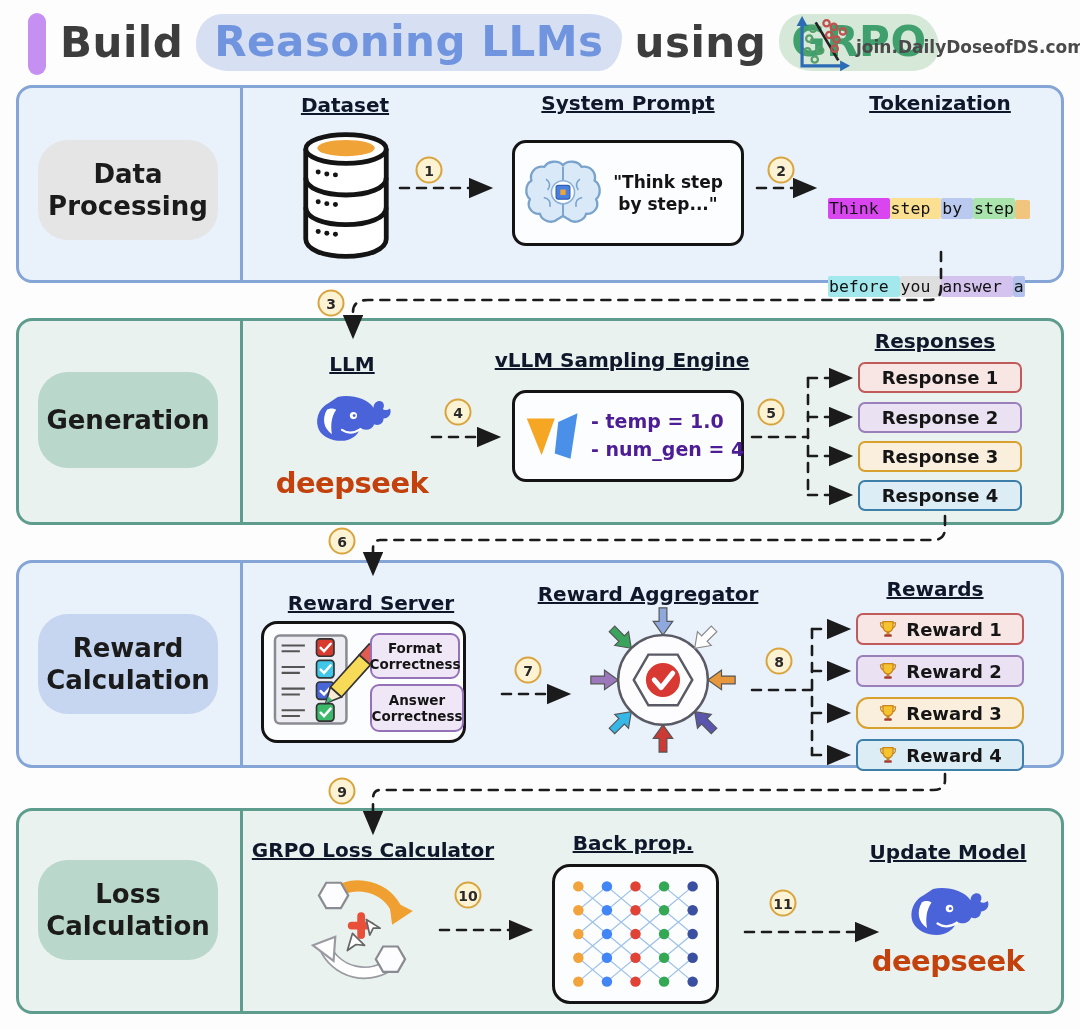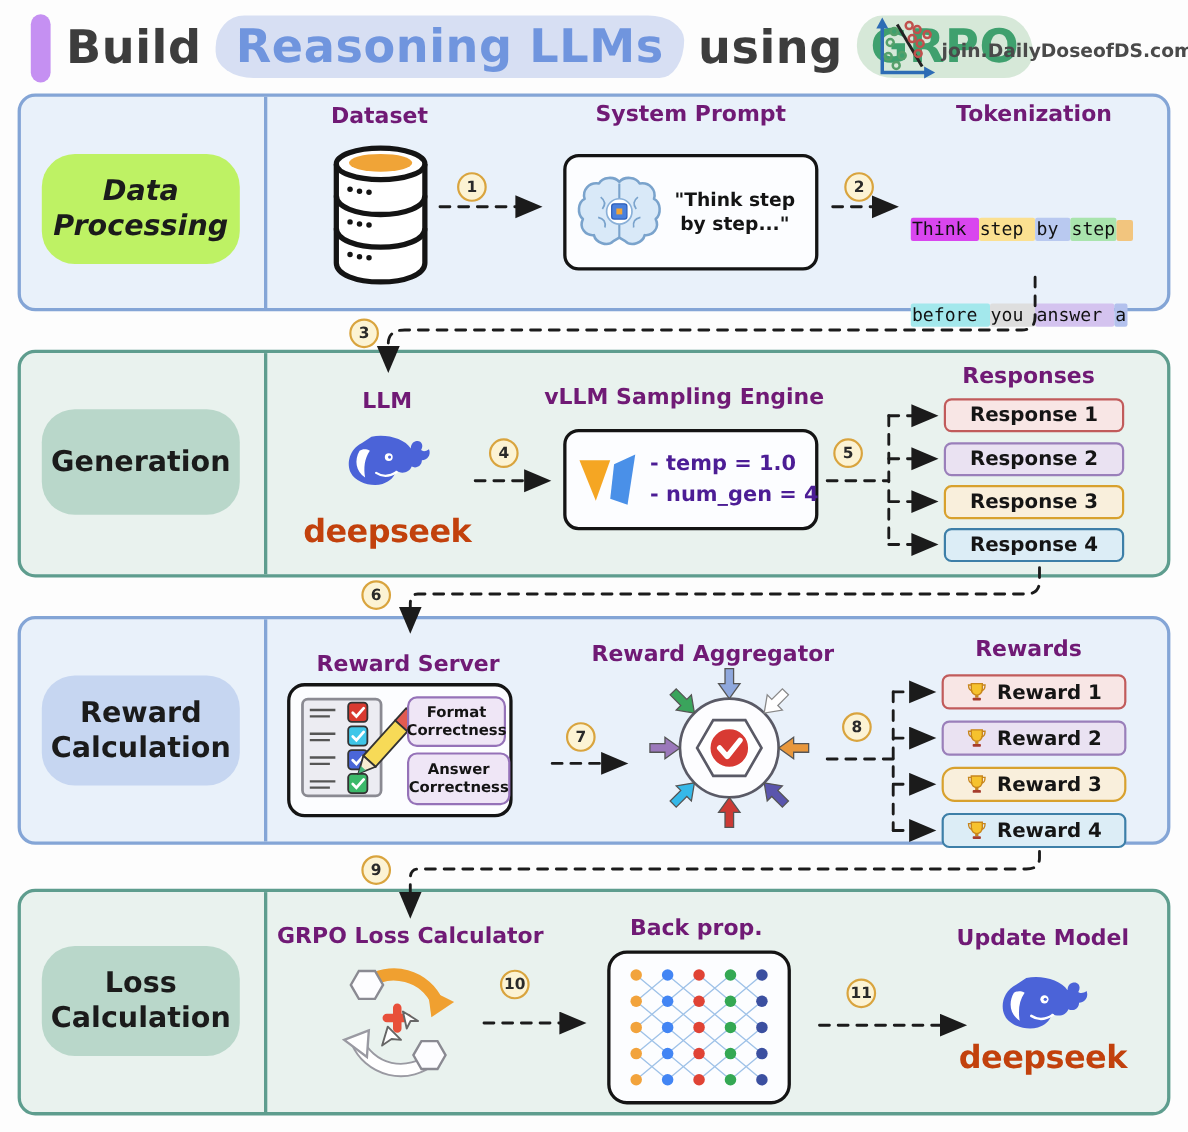--- a/index.html
+++ b/index.html
@@ -9,21 +9,21 @@
   .hdr-bar{position:absolute;left:28px;top:13px;width:18px;height:62px;border-radius:9px;background:#c590f2;}
   .hdr-title{position:absolute;left:60px;top:14px;display:flex;align-items:center;gap:13px;font-size:42px;font-weight:800;color:#3d3d3d;letter-spacing:.5px;}
   .hl-blue{background:#d7dff3;color:#7095de;padding:3px 18px 5px;border-radius:30px 38px 26px 40px/34px 26px 40px 28px;}
   .hl-green{background:#d6e8d8;color:#3fa06e;padding:3px 12px 5px;border-radius:26px 34px 30px 38px/30px 38px 26px 32px;}
   .hdr-site{position:absolute;left:856px;top:37px;font-size:17px;font-weight:700;color:#4a4a4a;}
   .hdr-scatter{position:absolute;left:793px;top:14px;}
   
   .panel{position:absolute;left:16px;width:1048px;border:3px solid;border-radius:16px;box-sizing:border-box;}
   .panel .divider{position:absolute;top:0;bottom:0;left:221px;width:3px;}
   .sec-label{position:absolute;left:38px;width:180px;border-radius:30px;display:flex;align-items:center;justify-content:center;text-align:center;font-size:26px;font-weight:700;color:#1b1b1b;line-height:1.25;}
-  .col-title{position:absolute;transform:translateX(-50%);font-size:20px;font-weight:700;color:#701a75;white-space:nowrap;}
+  .col-title{position:absolute;transform:translateX(-50%);font-size:20px;font-weight:700;color:#0f172a;white-space:nowrap;text-decoration:underline;}
   
   .step{position:absolute;width:27px;height:27px;border-radius:50%;background:#fcf3d4;border:2px solid #d9a43e;color:#2a2a2a;font-weight:700;font-size:14px;display:flex;align-items:center;justify-content:center;transform:translate(-50%,-50%);box-sizing:border-box;}
   .blackbox{position:absolute;background:#fcfdff;border:3.5px solid #141414;border-radius:14px;box-sizing:border-box;display:flex;align-items:center;}
   .rowbox{position:absolute;left:858px;width:164px;height:31px;border:2.5px solid;border-radius:7px;box-sizing:border-box;display:flex;align-items:center;justify-content:center;gap:8px;font-size:18px;font-weight:700;color:#151515;}
   .rowbox.rw{left:856px;width:168px;height:32px;}
   .overlay{position:absolute;left:0;top:0;pointer-events:none;}
   
   .tokens{position:absolute;left:828px;top:144px;font-family:"DejaVu Sans Mono",monospace;font-size:16.5px;color:#111;line-height:26px;white-space:pre;}
   .tok{padding:1px 1px;border-radius:2px;}
   .tok-block{display:inline-block;width:15px;height:19px;vertical-align:middle;border-radius:2px;}
@@ -66,21 +66,21 @@
           <circle cx="46" cy="37" r="3.5"></circle>
           <circle cx="55" cy="18" r="3.5"></circle>
       </g>
     </svg>
   </div>
   <div class="hdr-site">join.DailyDoseofDS.com</div>
 
   <div class="panel" style="top:85px;height:198px;background:#e9f1fa;border-color:#84a5d6;">
     <div class="divider" style="background:#84a5d6;"></div>
   </div>
-  <div class="sec-label" style="top:140px;height:100px;background:#bef264;font-style:italic;">Data Processing</div>
+  <div class="sec-label" style="top:140px;height:100px;background:#e5e5e5;">Data Processing</div>
   <div class="col-title" style="left:345px;top:93px;">Dataset</div>
   <div class="col-title" style="left:628px;top:91px;">System Prompt</div>
   <div class="col-title" style="left:940px;top:91px;">Tokenization</div>
 
   <div style="position:absolute;left:300px;top:130px;">
     <svg width="92" height="130" viewBox="0 0 96 132">
       <path d="M6 18 V112 C6 123 25 130 48 130 C71 130 90 123 90 112 V18" fill="#fff" stroke="#141414" stroke-width="5"></path>
       <path d="M6 48 C6 59 25 66 48 66 C71 66 90 59 90 48" fill="none" stroke="#141414" stroke-width="5"></path>
       <path d="M6 79 C6 90 25 97 48 97 C71 97 90 90 90 79" fill="none" stroke="#141414" stroke-width="5"></path>
       <ellipse cx="48" cy="18" rx="42" ry="15" fill="#fff" stroke="#141414" stroke-width="5"></ellipse>

